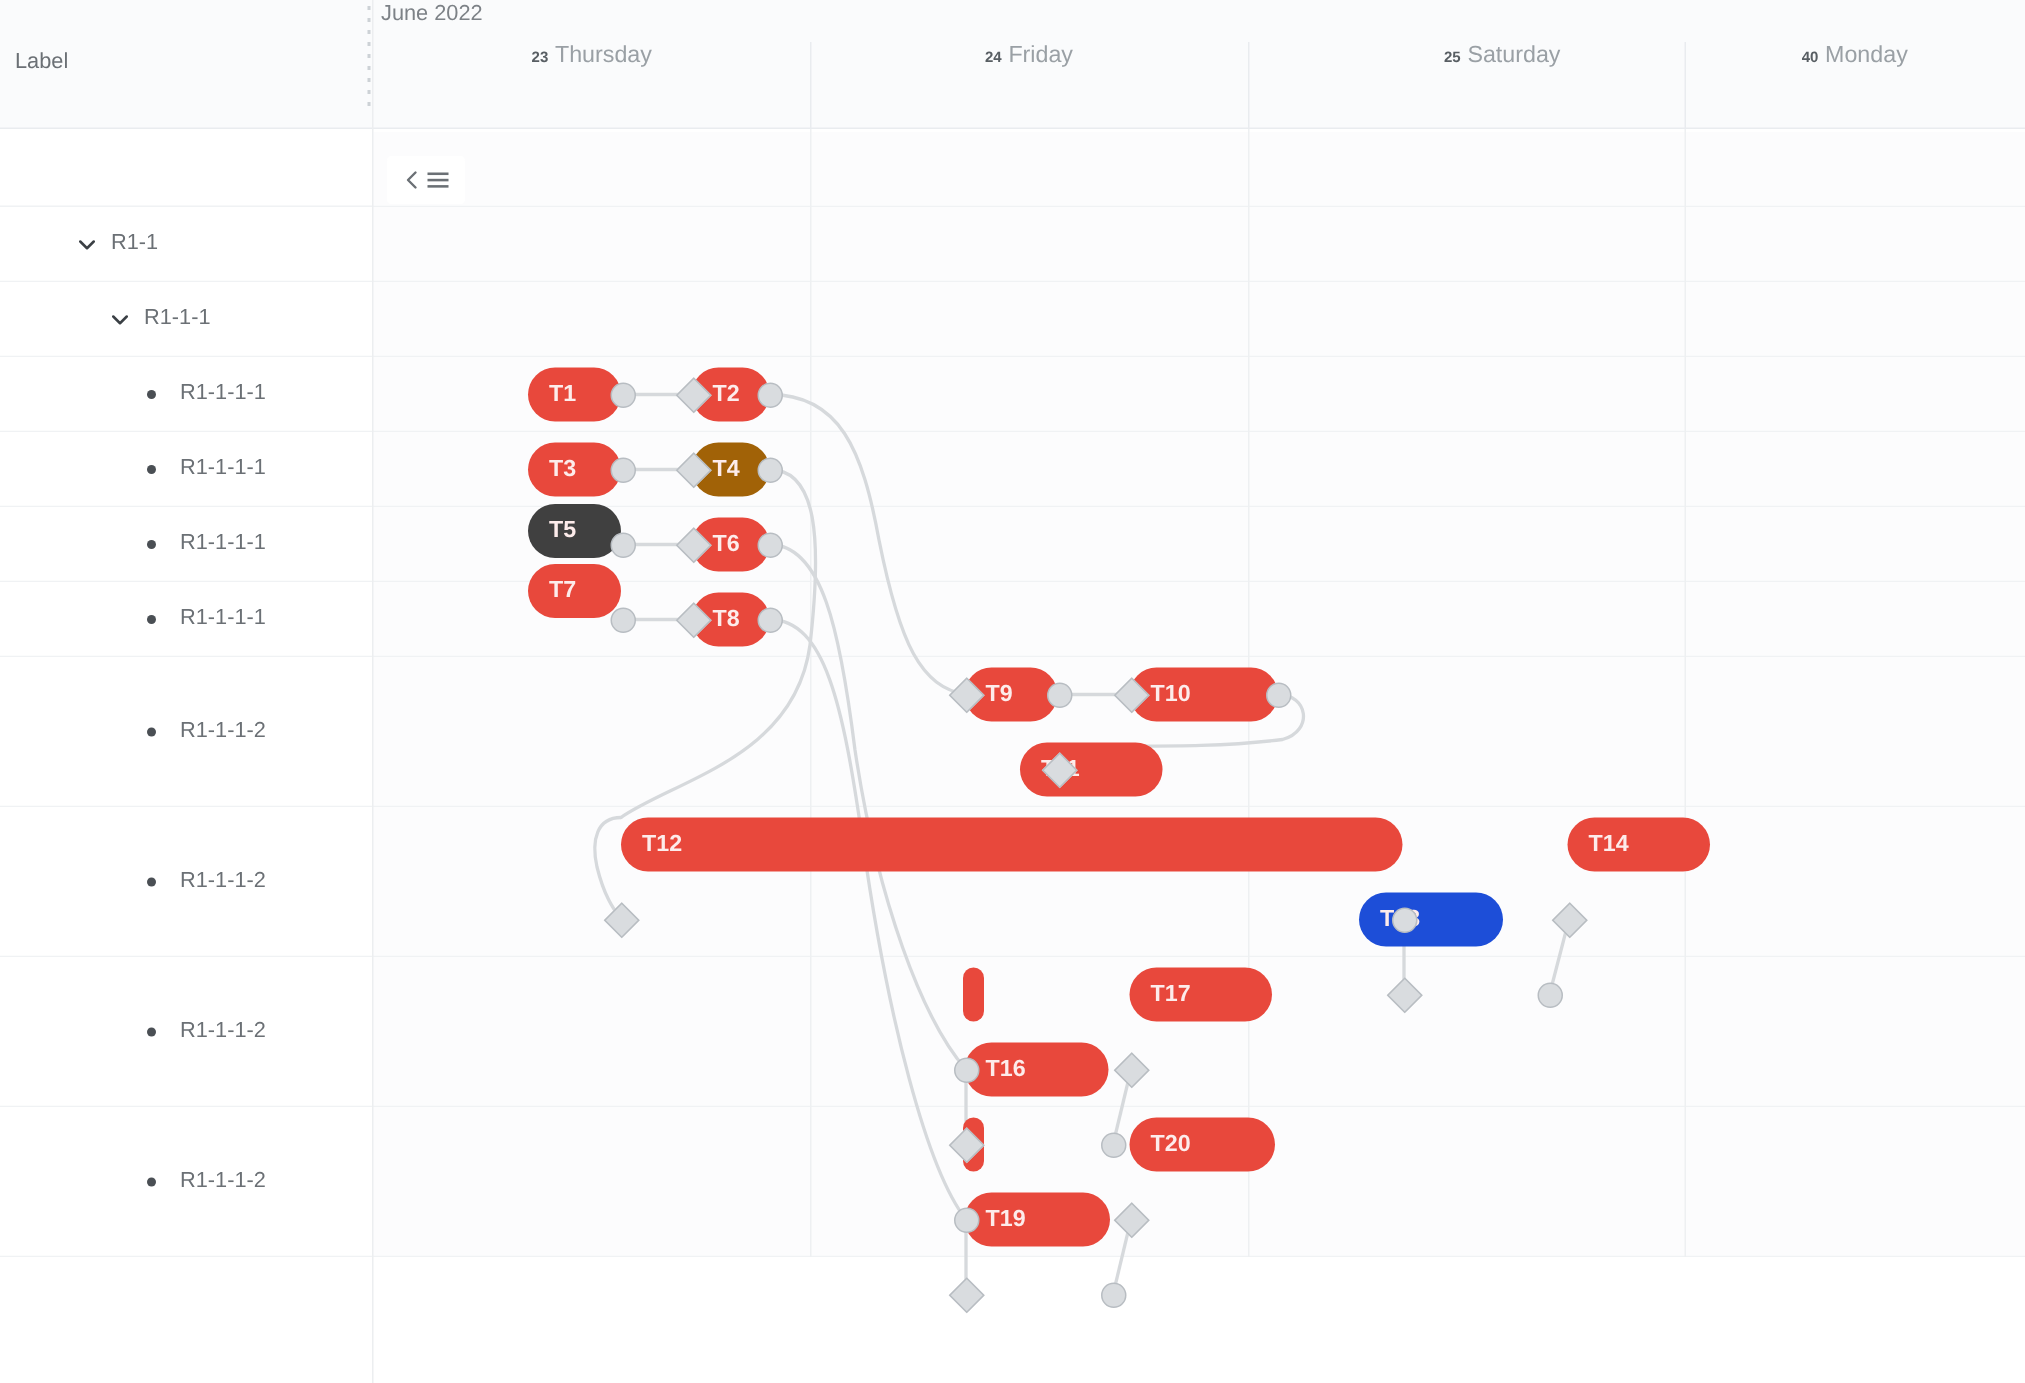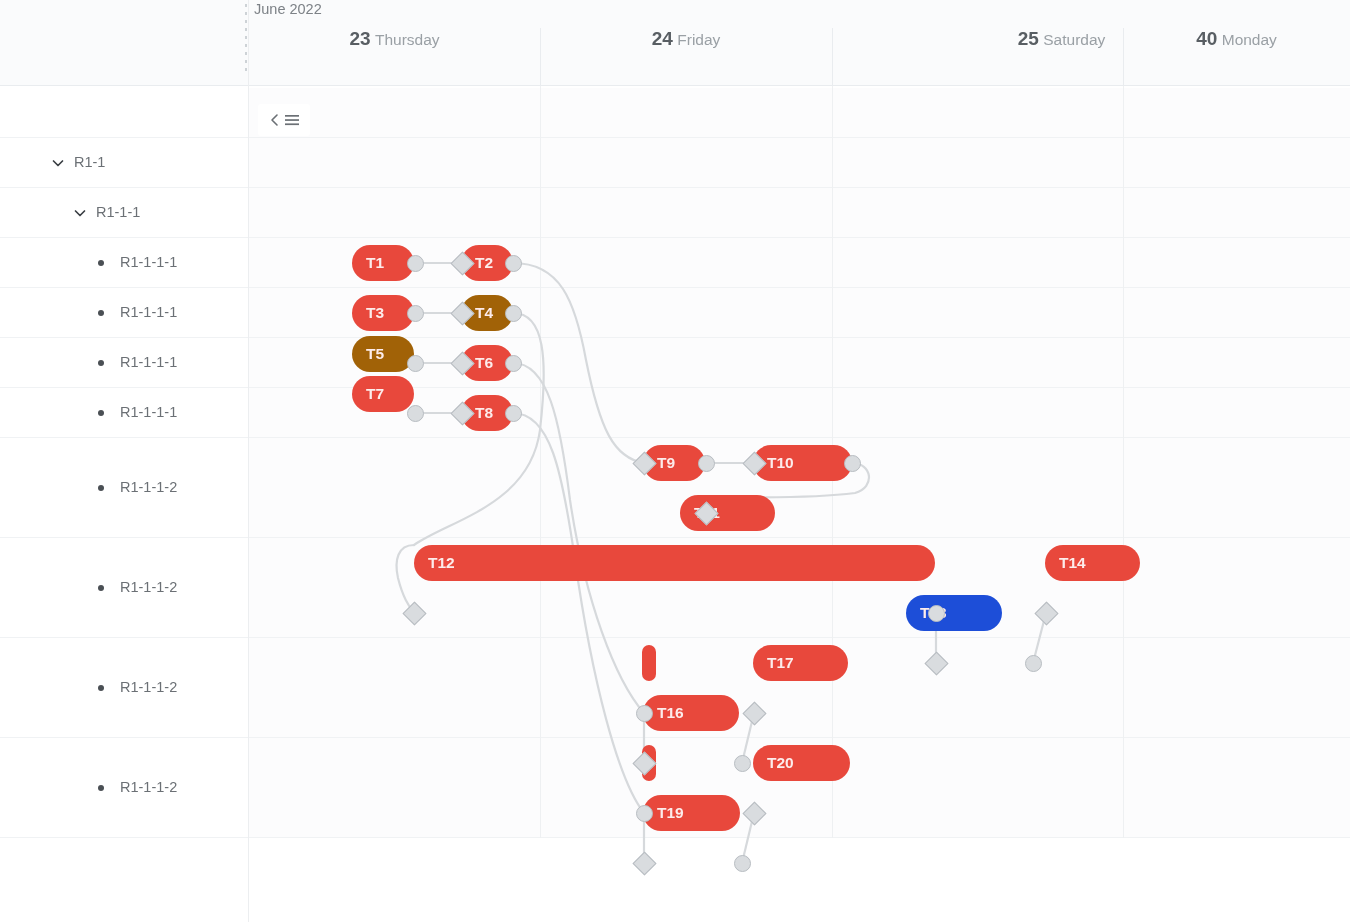--- a/index.html
+++ b/index.html
@@ -17,21 +17,21 @@
   .label-col-head{position:absolute;left:0;top:0;width:249px;height:86px;background:#fafbfc;}
   .label-col-head-text{position:absolute;left:10px;top:33px;font-size:14.5px;color:#6b7075;}
   .label-col-divider{position:absolute;left:248px;top:0;width:1px;height:922px;background:#eceef0;}
 
   .month-label{position:absolute;left:254px;top:1px;font-size:14.5px;color:#7d8287;}
   .month-dotted{position:absolute;left:245px;top:4px;width:2px;height:72px;
     background-image:linear-gradient(to bottom,#cdd2d6 0px,#cdd2d6 3px,transparent 3px,transparent 8px);
     background-size:2px 8px;}
 
   .day-cell{position:absolute;top:28px;height:52px;text-align:center;}
-  .day-num{font-size:19px;font-weight:bold;color:#585e63;}
+  .day-num{font-size:10px;font-weight:bold;color:#585e63;}
   .day-name{font-size:15.5px;color:#9aa0a5;}
   .day-sep{position:absolute;top:28px;width:1px;height:58px;background:#e9ecef;}
 
   
   .row{position:absolute;left:0;width:1350px;box-sizing:border-box;border-bottom:1px solid #f0f2f4;}
   .row-left{position:absolute;left:0;top:0;width:248px;height:100%;background:#ffffff;}
   .row-right{position:absolute;left:249px;top:0;right:0;height:100%;background:#fcfcfd;}
   .row-label{position:absolute;font-size:14.5px;color:#6b7075;white-space:nowrap;}
   .chev{position:absolute;width:16px;height:16px;}
   .chev svg{display:block;}
@@ -59,26 +59,29 @@
   .row-toolbar{position:absolute;background:#ffffff;border-radius:3px;
       display:flex;align-items:center;justify-content:center;gap:3px;}
   .row-toolbar svg{display:block;}
 </style>
 </head>
 <body>
 
 <div id="gantt">
 
   <div class="header">
+    <div class="label-col-head">
+      <div class="label-col-head-text">Label</div>
+    </div>
     <div class="month-dotted"></div>
     <div class="month-label">June 2022</div>
     <div id="day-cells">
         <div class="day-cell" style="left: 249px; width: 291px;"><span class="day-num">23</span> <span class="day-name">Thursday</span></div>
         <div class="day-cell" style="left: 540px; width: 292px;"><span class="day-num">24</span> <span class="day-name">Friday</span></div>
-        <div class="day-cell" style="left: 868px; width: 291px; padding-left: 48px;"><span class="day-num">25</span> <span class="day-name">Saturday</span></div>
+        <div class="day-cell" style="left: 808px; width: 291px; padding-left: 48px;"><span class="day-num">25</span> <span class="day-name">Saturday</span></div>
         <div class="day-cell" style="left: 1123px; width: 227px;"><span class="day-num">40</span> <span class="day-name">Monday</span></div>
       </div>
     <div id="day-seps">
         <div class="day-sep" style="left: 540px;"></div>
         <div class="day-sep" style="left: 832px;"></div>
         <div class="day-sep" style="left: 1123px;"></div>
       </div>
   </div>
   <div class="header-bottom-border"></div>
 
@@ -214,21 +217,21 @@
       </div>
       <div class="bar" style="left: 461px; top: 245px; width: 52px; background: rgb(232, 72, 60);">
         <span class="bar-text" style="color: rgb(253, 236, 235);">T2</span>
       </div>
       <div class="bar" style="left: 352px; top: 295px; width: 62px; background: rgb(232, 72, 60);">
         <span class="bar-text" style="color: rgb(253, 236, 235);">T3</span>
       </div>
       <div class="bar" style="left: 461px; top: 295px; width: 52px; background: #a16207;">
         <span class="bar-text" style="color: rgb(253, 236, 235);">T4</span>
       </div>
-      <div class="bar" style="left: 352px; top: 336px; width: 62px; background: #a16207;">
+      <div class="bar" style="left: 352px; top: 336px; width: 62px; background: #404040;">
         <span class="bar-text" style="color: rgb(253, 236, 235);">T5</span>
       </div>
       <div class="bar" style="left: 461px; top: 345px; width: 52px; background: rgb(232, 72, 60);">
         <span class="bar-text" style="color: rgb(253, 236, 235);">T6</span>
       </div>
       <div class="bar" style="left: 352px; top: 376px; width: 62px; background: rgb(232, 72, 60);">
         <span class="bar-text" style="color: rgb(253, 236, 235);">T7</span>
       </div>
       <div class="bar" style="left: 461px; top: 395px; width: 52px; background: rgb(232, 72, 60);">
         <span class="bar-text" style="color: rgb(253, 236, 235);">T8</span>

